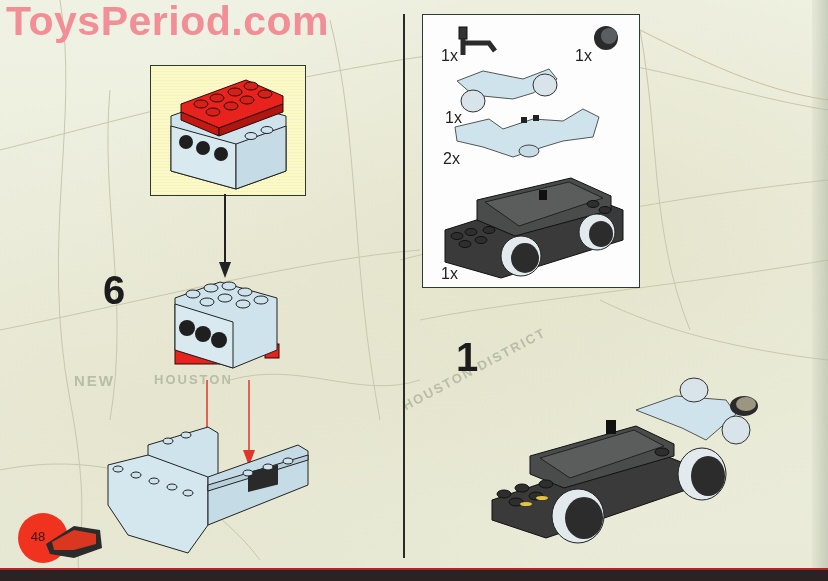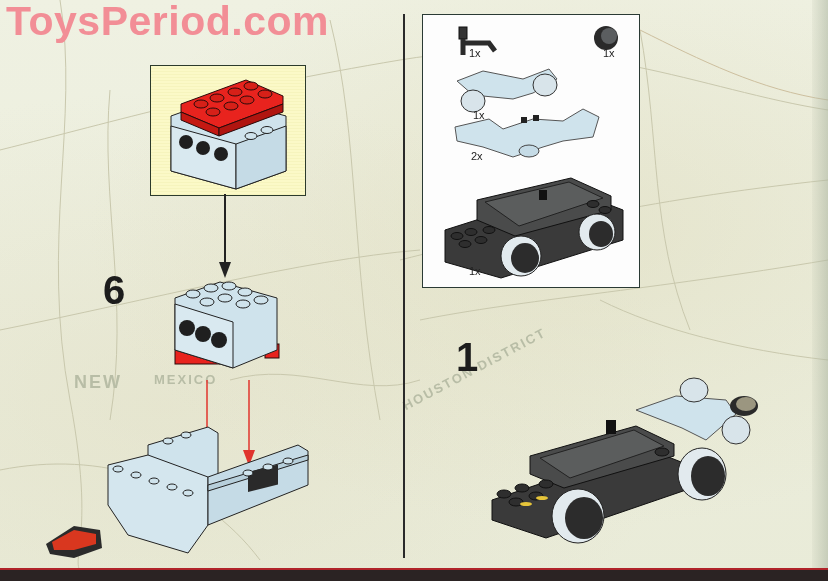--- a/index.html
+++ b/index.html
@@ -22,21 +22,21 @@
         background:repeating-linear-gradient(180deg,#fbf9c7 0 2px,#f6f4bd 2px 3px);
         border:1.5px solid #2c3b2c;}
   .arrow-down{position:absolute;left:224px;top:194px;width:2px;height:70px;background:#222;}
   .arrow-down-head{position:absolute;left:219px;top:262px;width:0;height:0;
         border-left:6px solid transparent;border-right:6px solid transparent;border-top:16px solid #222;}
   .step-num{position:absolute;font-weight:bold;color:#1c1c1c;}
   .step6{left:103px;top:268px;font-size:40px;}
   .step1{left:456px;top:335px;font-size:40px;}
   .parts-box{position:absolute;left:422px;top:14px;width:216px;height:272px;background:#fdfdfd;
         border:1.5px solid #2a3a34;}
-  .qty{position:absolute;font-size:11px;color:#222;margin-left:28px;}
+  .qty{position:absolute;font-size:16px;color:#222;}
   .page-badge{position:absolute;left:18px;top:513px;width:50px;height:50px;border-radius:50%;
         background:#f0331f;}
   .page-num{position:absolute;left:0;top:16px;width:40px;text-align:center;font-size:13px;color:#3a1010;}
   .map-text{position:absolute;color:#b8bda6;font-weight:bold;letter-spacing:2px;}
   svg{overflow:visible;}
 </style>
 </head>
 <body>
 
 <div class="page">
@@ -51,22 +51,22 @@
       <path d="M420,320 C520,300 650,290 828,260"></path>
       <path d="M330,20 C360,140 350,260 380,420"></path>
       <path d="M640,30 C660,140 650,230 690,330"></path>
       <path d="M230,380 C300,360 360,400 420,380"></path>
       <path d="M0,470 C100,450 200,480 260,560"></path>
       <path d="M640,30 C700,60 760,90 828,100" stroke="#cdbf9e"></path>
       <path d="M600,300 C660,330 740,350 828,360"></path>
     </g>
   </svg>
 
-  <div class="map-text" style="left:74px;top:372px;font-size:18px;">NEW</div>
-  <div class="map-text" style="left:154px;top:372px;font-size:13px;">MEXICO</div>
+  <div class="map-text" style="left:74px;top:372px;font-size:15px;">NEW</div>
+  <div class="map-text" style="left:154px;top:372px;font-size:13px;">HOUSTON</div>
   <div class="map-text" style="left:400px;top:400px;font-size:13px;transform:rotate(-28deg);transform-origin:left top;">HOUSTON DISTRICT</div>
 
   <div class="watermark">ToysPeriod.com</div>
 
   <div class="divider"></div>
   <div class="right-edge"></div>
 
   <div class="callout">
     <svg width="154" height="129" viewBox="0 0 154 129">
 
@@ -139,20 +139,23 @@
         <ellipse cx="64" cy="72" rx="5" ry="3"></ellipse>
       <ellipse cx="80" cy="78" rx="5" ry="3"></ellipse>
       <ellipse cx="60" cy="26" rx="5" ry="3"></ellipse>
         <ellipse cx="78" cy="20" rx="5" ry="3"></ellipse>
       <ellipse cx="140" cy="58" rx="5" ry="3"></ellipse>
         <ellipse cx="160" cy="52" rx="5" ry="3"></ellipse>
       <ellipse cx="180" cy="46" rx="5" ry="3"></ellipse>
     </g>
   </svg>
 
+  <div class="page-badge">
+    <div class="page-num">48</div>
+  </div>
   <svg style="position:absolute;left:44px;top:520px;" width="60" height="40" viewBox="0 0 60 40">
     <polygon points="2,24 30,6 56,10 58,28 30,38 6,34" fill="#2b2b2b"></polygon>
     <polygon points="8,22 30,10 52,14 52,24 30,30 10,30" fill="#d9371f"></polygon>
   </svg>
 
   <div class="parts-box">
 
     <svg style="position:absolute;left:30px;top:10px;" width="48" height="36" viewBox="0 0 48 36">
       <rect x="6" y="2" width="8" height="12" fill="#333" stroke="#111"></rect>
       <path d="M10,14 L10,30 M10,18 L36,18 L42,26" stroke="#2b2b2b" stroke-width="5" fill="none"></path>

